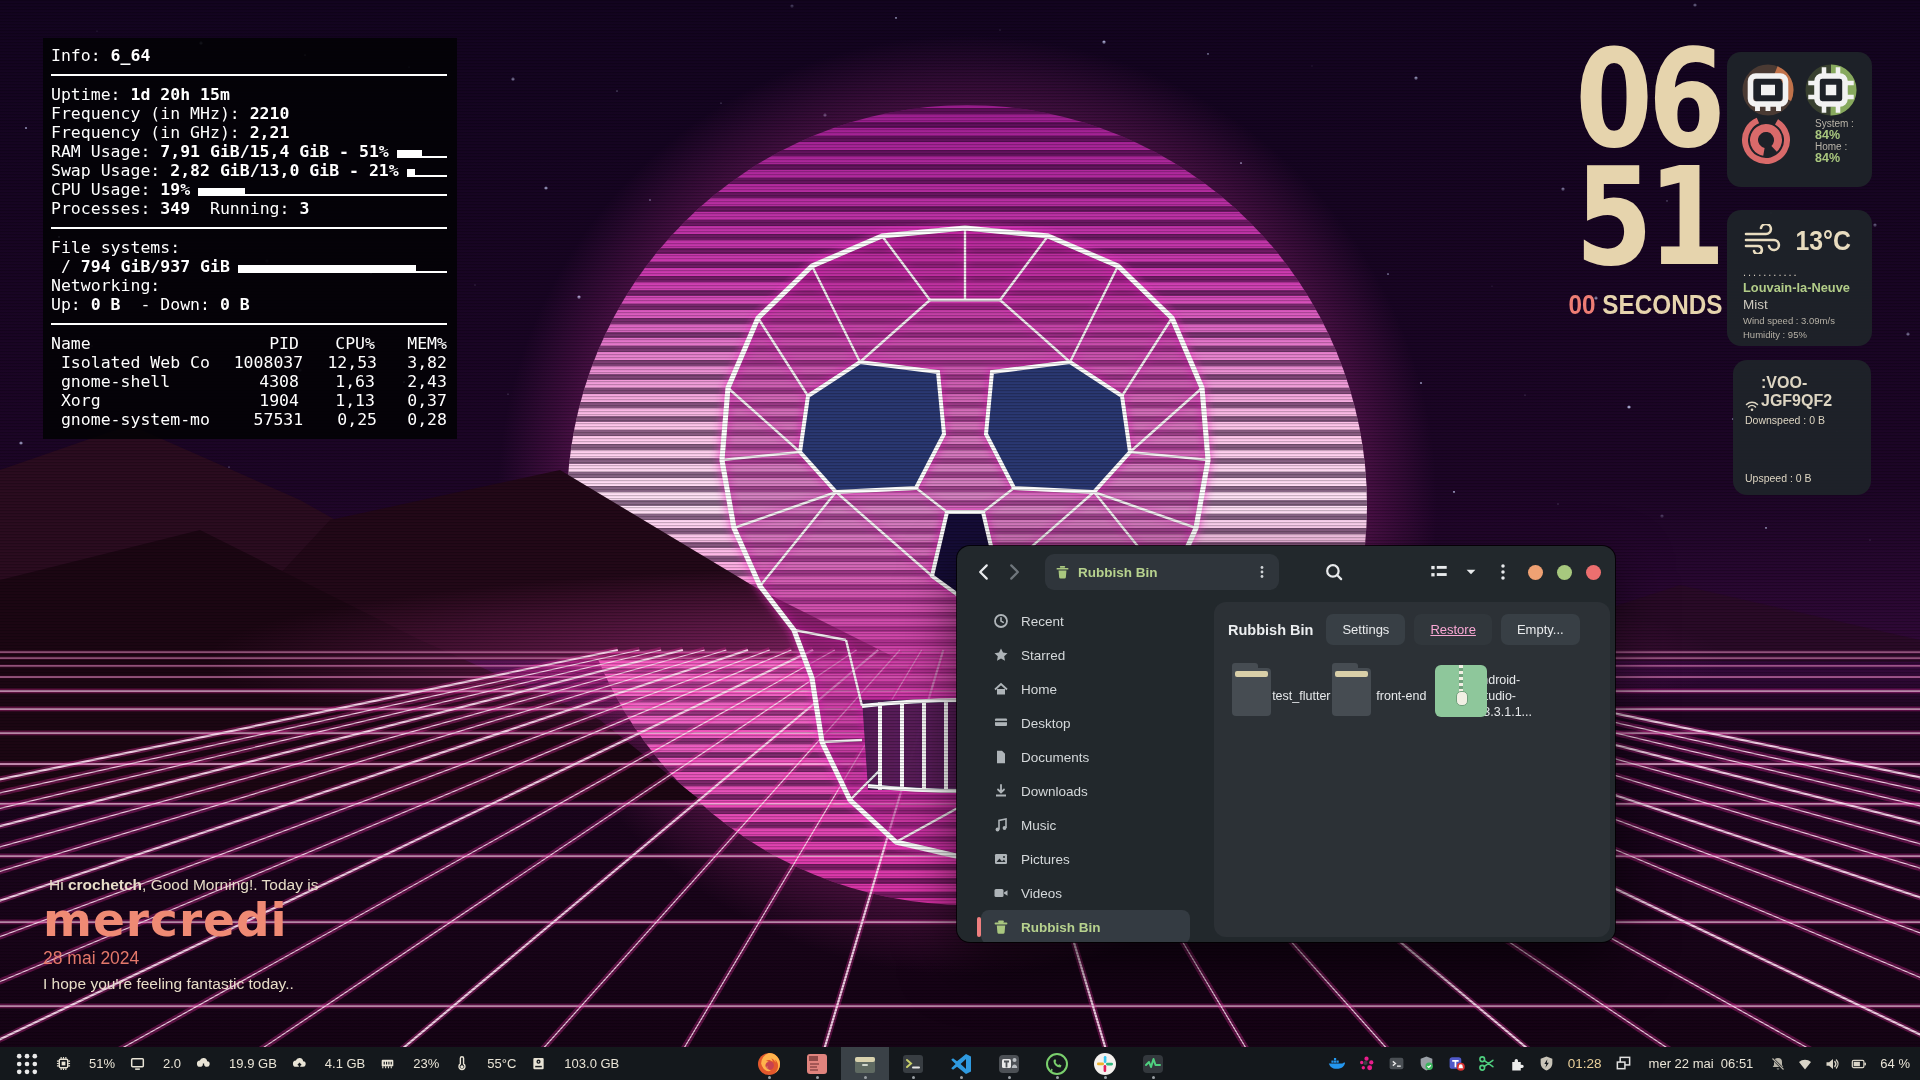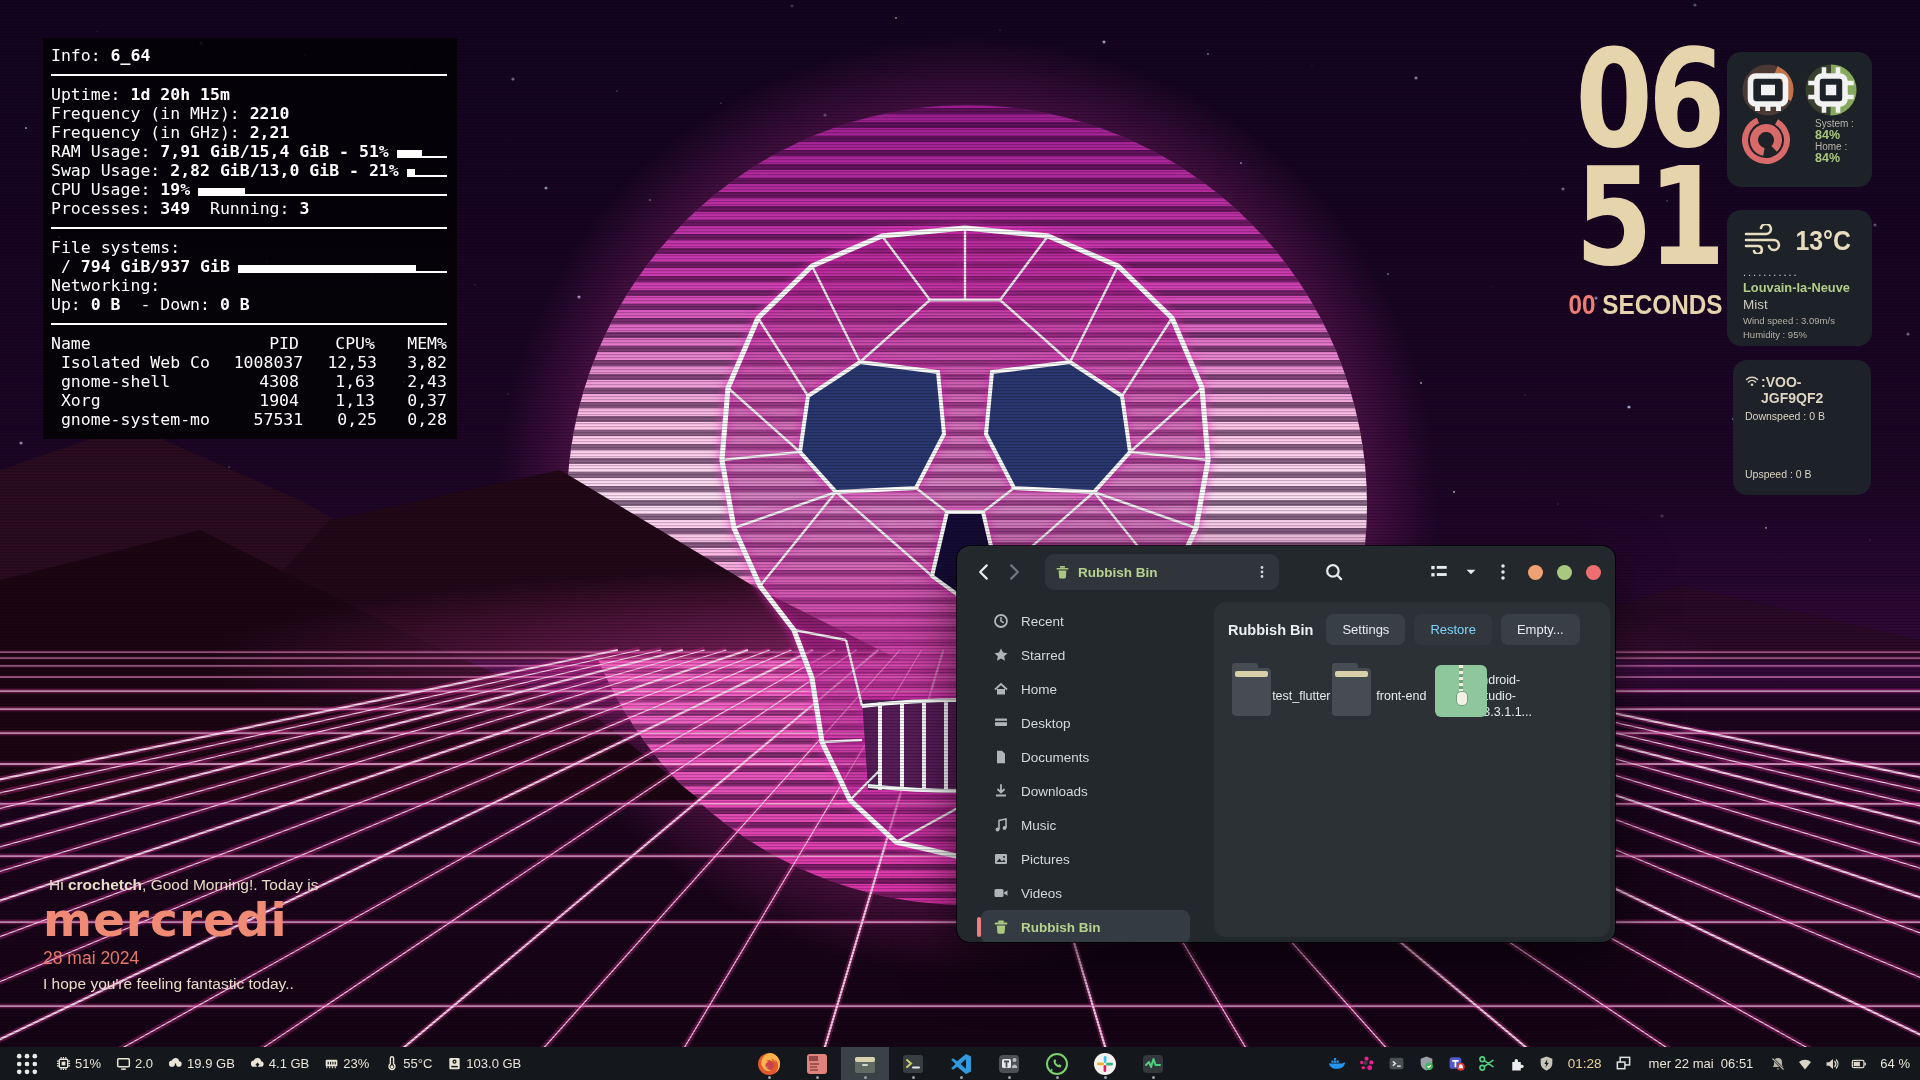--- a/index.html
+++ b/index.html
@@ -39,21 +39,21 @@
   .mon-text { position:absolute; left:88px; top:66px; font-size:10px; line-height:11.5px; color:#b9b4a8; }
   .mon-text .val { color:#a9c77f; font-weight:700; font-size:12.5px; }
   .weather-widget { left:1727px; top:210px; width:145px; height:136px; padding:14px 14px 10px 16px;border-radius:14px; }
   .weather-top { display:flex; align-items:center; gap:12px; color:#e8dcbf; }
   .weather-temp { font-size:27px; font-weight:800; color:#e8dcbf; transform:scaleX(.92); }
   .weather-dots { color:#d8cfc0; font-size:11px; letter-spacing:2px; margin:8px 0 2px 0; }
   .weather-city { color:#b2cd88; font-weight:700; font-size:13.5px; transform-origin:left; transform:scaleX(.95); white-space:nowrap; }
   .weather-cond { color:#ccc8bd; font-size:13.5px; margin-top:2px; }
   .weather-small { color:#b5b0a5; font-size:9.5px; margin-top:3px; }
   .network-widget { left:1733px; top:360px; width:138px; height:135px; padding:14px 12px; font-size:10.5px; color:#ddd5c2; }
-  .net-ssid { display:flex; align-items:flex-start; gap:2px; font-weight:700; font-size:14px; }
+  .net-ssid { display:flex; align-items:flex-end; gap:2px; font-weight:700; font-size:16px; }
   .net-line1 { margin-top:4px; }
   .net-line2 { margin-top:46px; }
 
   
   .greeting { position:absolute; left:43px; top:876px; color:#e7ddc8; }
   .greet-line1 { font-size:15.5px;margin-left:6px; }
   .greet-line1 b { font-weight:800; }
   .greet-day { font-family:"DejaVu Sans", sans-serif; font-weight:800; font-size:47px; color:#ef8a74; line-height:52px; letter-spacing:1px; }
   .greet-date { font-size:17.5px; color:#e4786a; margin:2px 0 6px 0; }
   .greet-msg { font-size:15.5px; }
@@ -82,40 +82,40 @@
   .side-item .s-icon { width:16px; height:16px; color:#aeb4b8; display:flex; align-items:center; }
   .side-item.selected { background:#343b42; color:#b7d28e; font-weight:700; }
   .side-item.selected .s-icon { color:#a9c77f; }
   .side-item.selected::before { content:""; position:absolute; left:-4px; top:7px; width:4px; height:20px;
                border-radius:3px; background:#ef7f7f; }
   .main-panel { flex:1; background:#2c3136; border-radius:12px; margin:4px 5px 5px 0; padding:12px 14px; }
   .panel-header { display:flex; align-items:center; gap:9px; }
   .panel-title { font-size:14.5px; font-weight:800; color:#eceef0; margin-right:4px; white-space:nowrap; }
   .panel-btn { height:31px; padding:0 16px; border-radius:7px; background:#383f45; color:#e9ebed; font-size:13px;
                display:flex; align-items:center; cursor:pointer; white-space:nowrap; }
-  .panel-btn.disabled { background:#31373c; color:#7dd3fc; }
+  .panel-btn.disabled { background:#31373c; color:#f9a8d4;text-decoration:underline; }
   .files { display:flex; margin-top:18px; padding-left:4px; }
   .file-item { width:100px; display:flex; flex-direction:row; align-items:center; cursor:pointer; }
   .file-icon { width:58px; height:48px; position:relative; }
   .file-name { margin-top:9px; font-size:12.5px; color:#e7e9eb; text-align:center; line-height:16px; width:92px; overflow-wrap:break-word; }
   .folder-shape { position:absolute; inset:0; background:#464c52; border-radius:4px; }
   .folder-shape::before { content:""; position:absolute; left:0; top:-5px; width:26px; height:8px; background:#464c52; border-radius:3px 3px 0 0; }
   .folder-shape::after { content:""; position:absolute; left:3px; top:3px; right:3px; height:6px; background:#d9cfa8; border-radius:2px; }
   .zip-shape { position:absolute; left:3px; top:-3px; width:52px; height:52px; background:#8ec79b; border-radius:6px; }
   .zip-shape::before { content:""; position:absolute; left:24px; top:0; width:4px; height:28px;
         background:repeating-linear-gradient(180deg,#f2efe4 0 3px, #70a07c 3px 6px); }
   .zip-shape::after { content:""; position:absolute; left:21px; top:26px; width:10px; height:13px; border-radius:5px;
         background:#f2efe4; border:1px solid #70a07c; }
 
   
   .taskbar { position:absolute; left:0; bottom:0; width:1920px; height:33px; background:#14181c;
              display:flex; align-items:center; color:#e9e4d6; font-size:13px; }
   .tbar-left { display:flex; align-items:center; gap:16px; padding-left:14px; }
   .tbar-stats { display:flex; align-items:center; gap:15px; }
-  .stat { display:flex; align-items:flex-end; gap:4px; white-space:nowrap; }
+  .stat { display:flex; align-items:flex-end; gap:18px; white-space:nowrap; }
   .stat .icon { width:15px; height:15px; color:#e9e4d6; display:flex; }
   .tbar-center { position:absolute; left:745px; top:0; height:33px; display:flex; align-items:center; }
   .app-slot { width:48px; height:33px; display:flex; align-items:center; justify-content:center; position:relative; cursor:pointer; }
   .app-slot.active { background:#3a4147; }
   .app-slot::after { content:""; position:absolute; bottom:1px; left:50%; margin-left:-1.5px; width:3px; height:3px;
                      border-radius:50%; background:#9ba1a6; }
   .app-slot .icon { width:26px; height:26px; display:flex; }
   .tbar-right { position:absolute; right:10px; top:0; height:33px; display:flex; align-items:center; gap:13px; }
   .tray-icon { width:17px; height:17px; display:flex; align-items:center; justify-content:center; cursor:pointer; }
   .tray-time { color:#e9cf9a; font-size:13.5px; }

